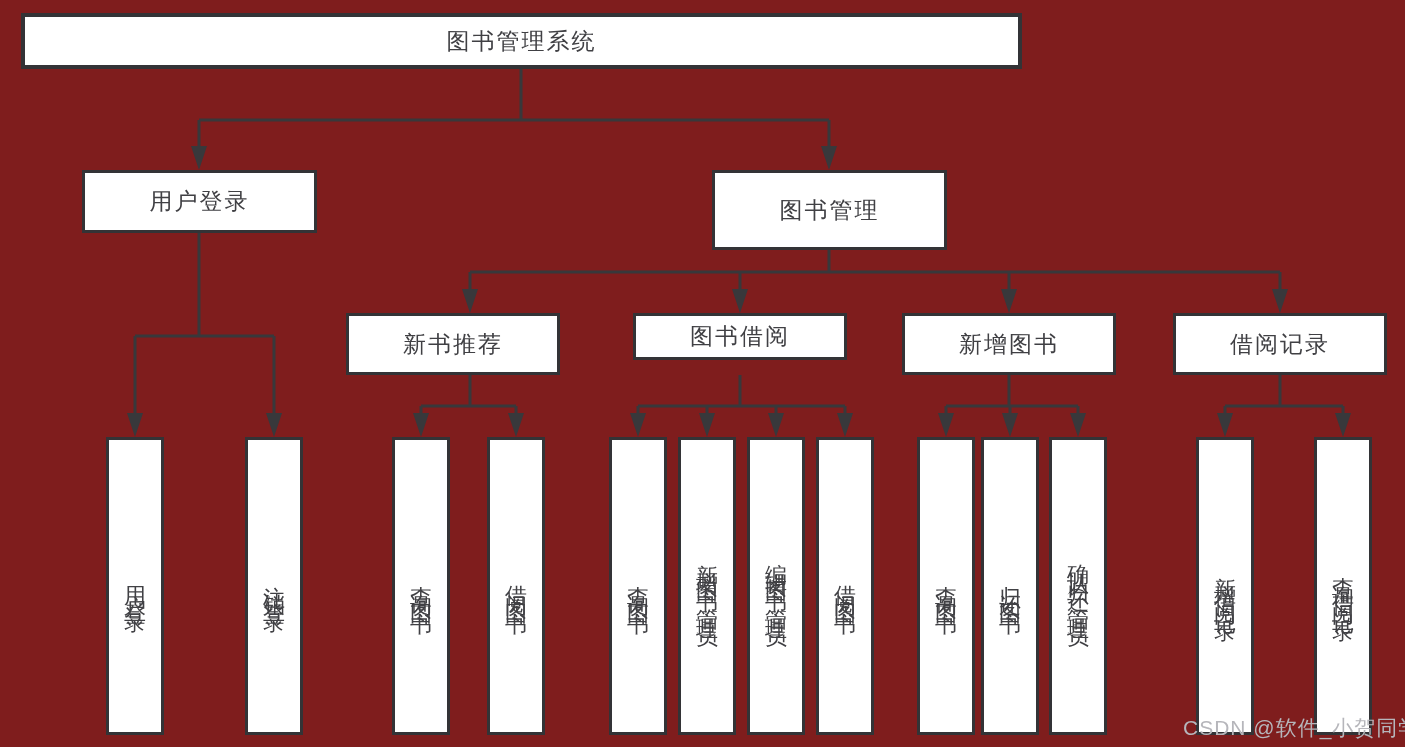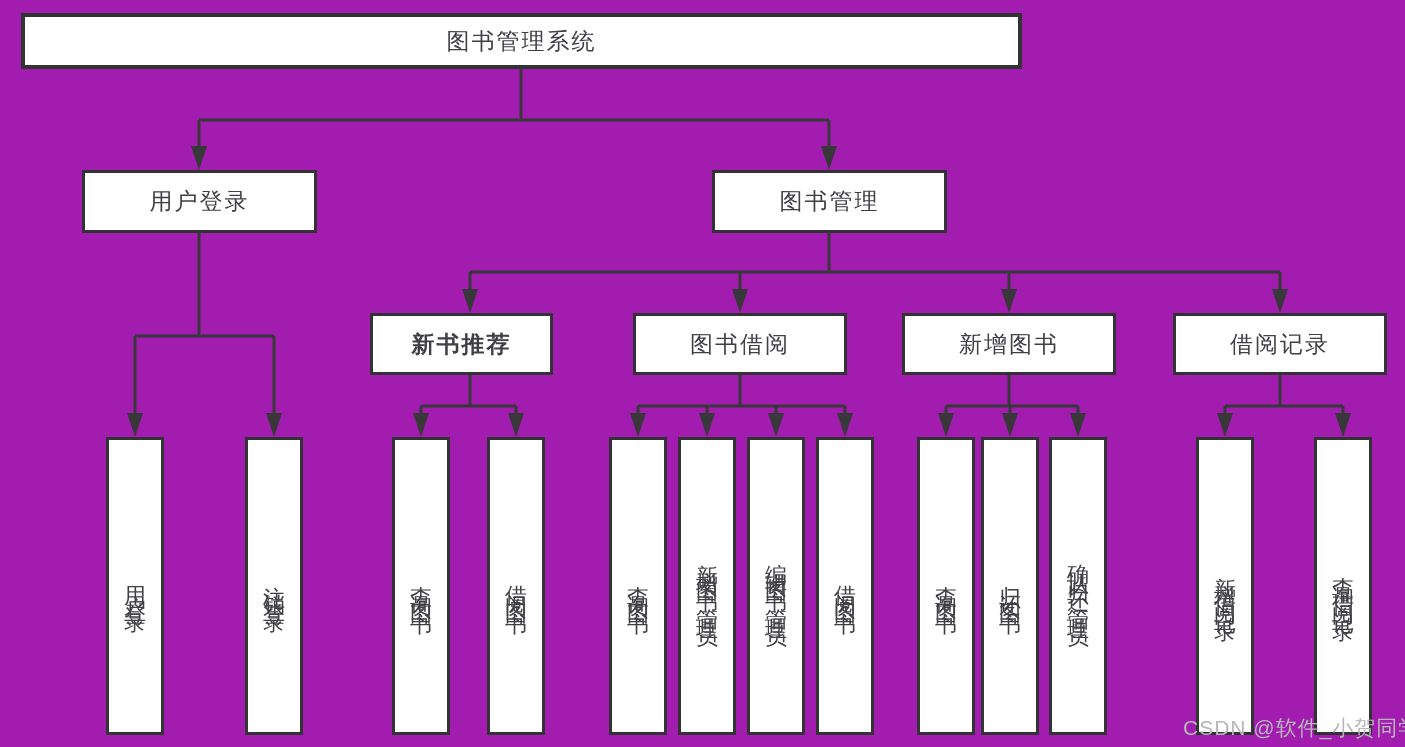--- a/index.html
+++ b/index.html
@@ -1,19 +1,19 @@
 <!DOCTYPE html>
 <html><head>
 <meta charset="utf-8">
 <style>
   html,body{margin:0;padding:0;background:#ffffff;}
   .canvas{
     position:relative;
     width:1405px;height:747px;
-    background:#a21caf;
+    background:#7f1d1d;
     font-family:"Liberation Sans","DejaVu Sans",sans-serif;
     overflow:hidden;
   }
   .wires{position:absolute;left:0;top:0;width:1405px;height:747px;z-index:1;}
   .node{
     position:absolute;box-sizing:border-box;
     border:3px solid #333336;background:#ffffff;
     display:flex;align-items:center;justify-content:center;
     color:#404044;z-index:2;
   }
@@ -25,23 +25,23 @@
     font-size:22px;letter-spacing:9px;line-height:1;
     white-space:nowrap;
   }
   .watermark{
     position:absolute;left:1183px;top:714px;z-index:5;
     font-size:21px;color:#b6b6bb;letter-spacing:1px;
     white-space:nowrap;
   }
   
   .n-l2a{left:82px;top:170px;width:235px;height:63px;}
-  .n-l2b{left:712px;top:170px;width:235px;height:63px;}
-  .n-l3a{left:370px;top:313px;width:183px;height:62px;font-weight:bold;}
-  .n-l3b{left:633px;top:313px;width:214px;height:62px;}
+  .n-l2b{left:712px;top:170px;width:235px;height:80px;}
+  .n-l3a{left:346px;top:313px;width:214px;height:62px;}
+  .n-l3b{left:633px;top:313px;width:214px;height:47px;}
   .n-l3c{left:902px;top:313px;width:214px;height:62px;}
   .n-l3d{left:1173px;top:313px;width:214px;height:62px;}
 </style>
 </head>
 <body>
 
 <div class="canvas">
 
   <svg class="wires" width="1405" height="747" viewBox="0 0 1405 747" stroke="#38383b" stroke-width="3" fill="none">
 

